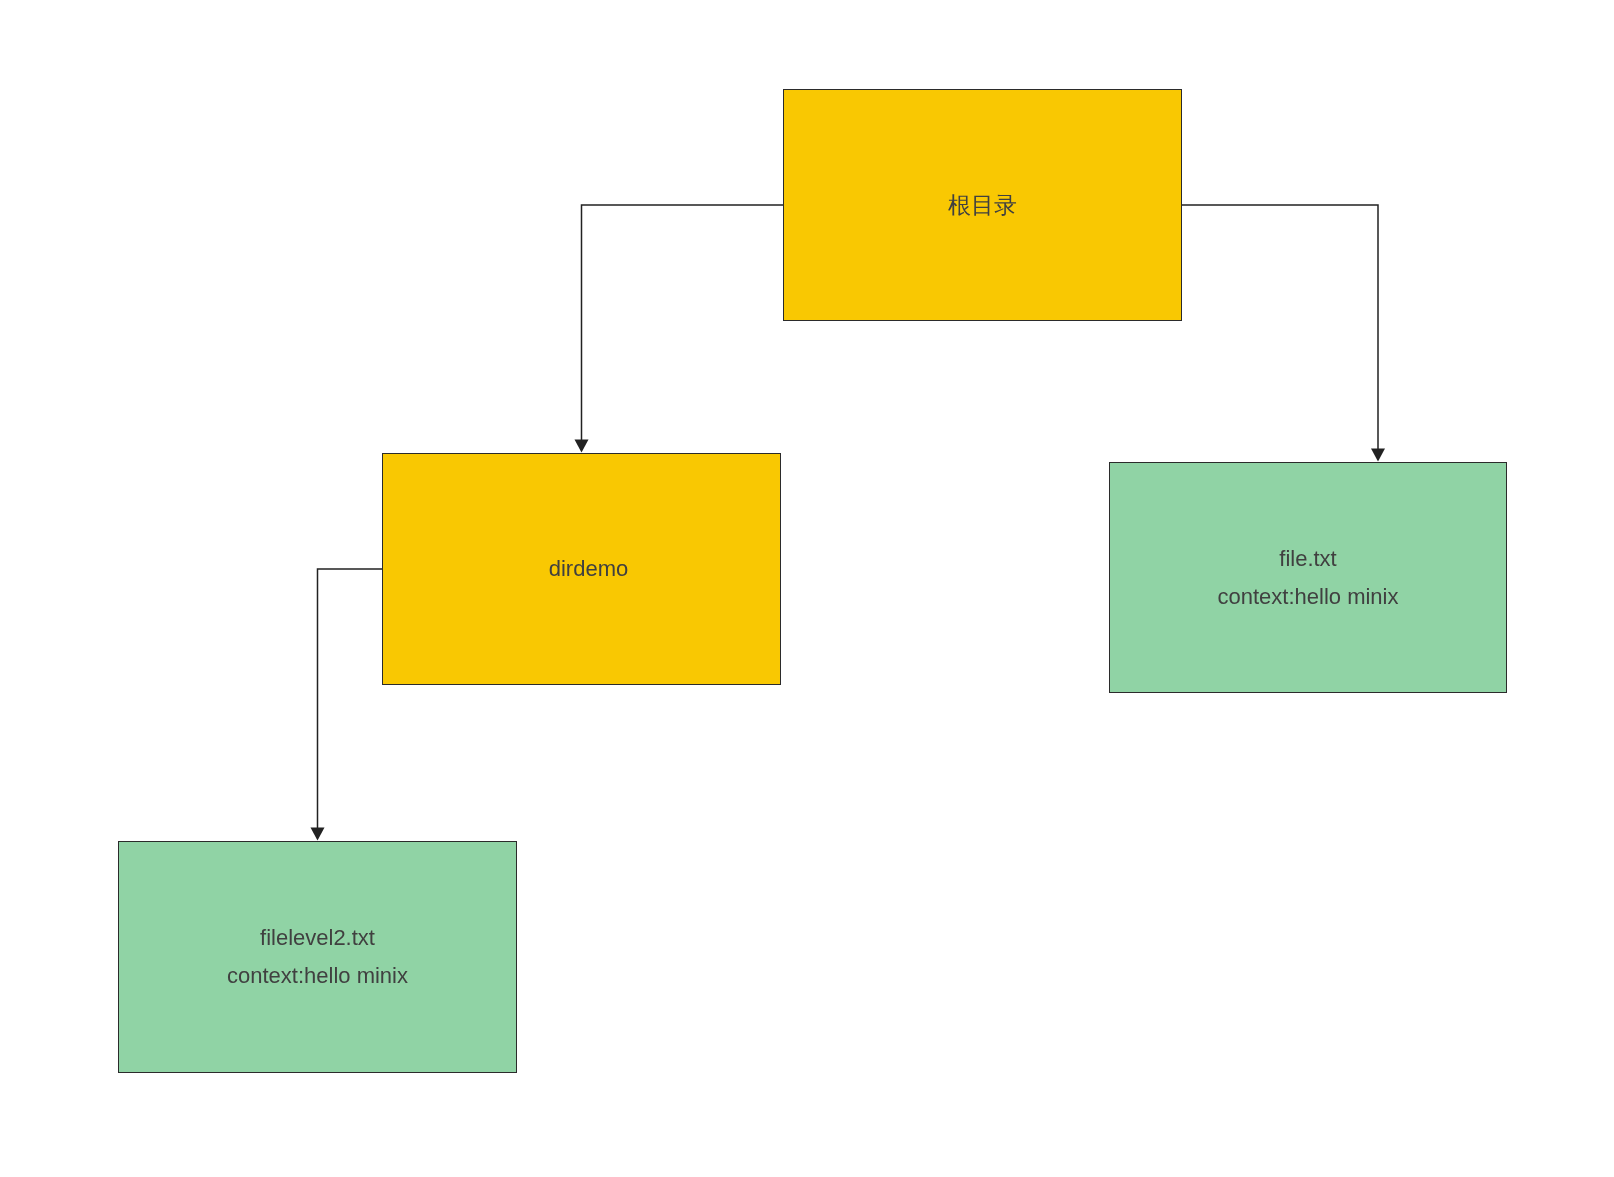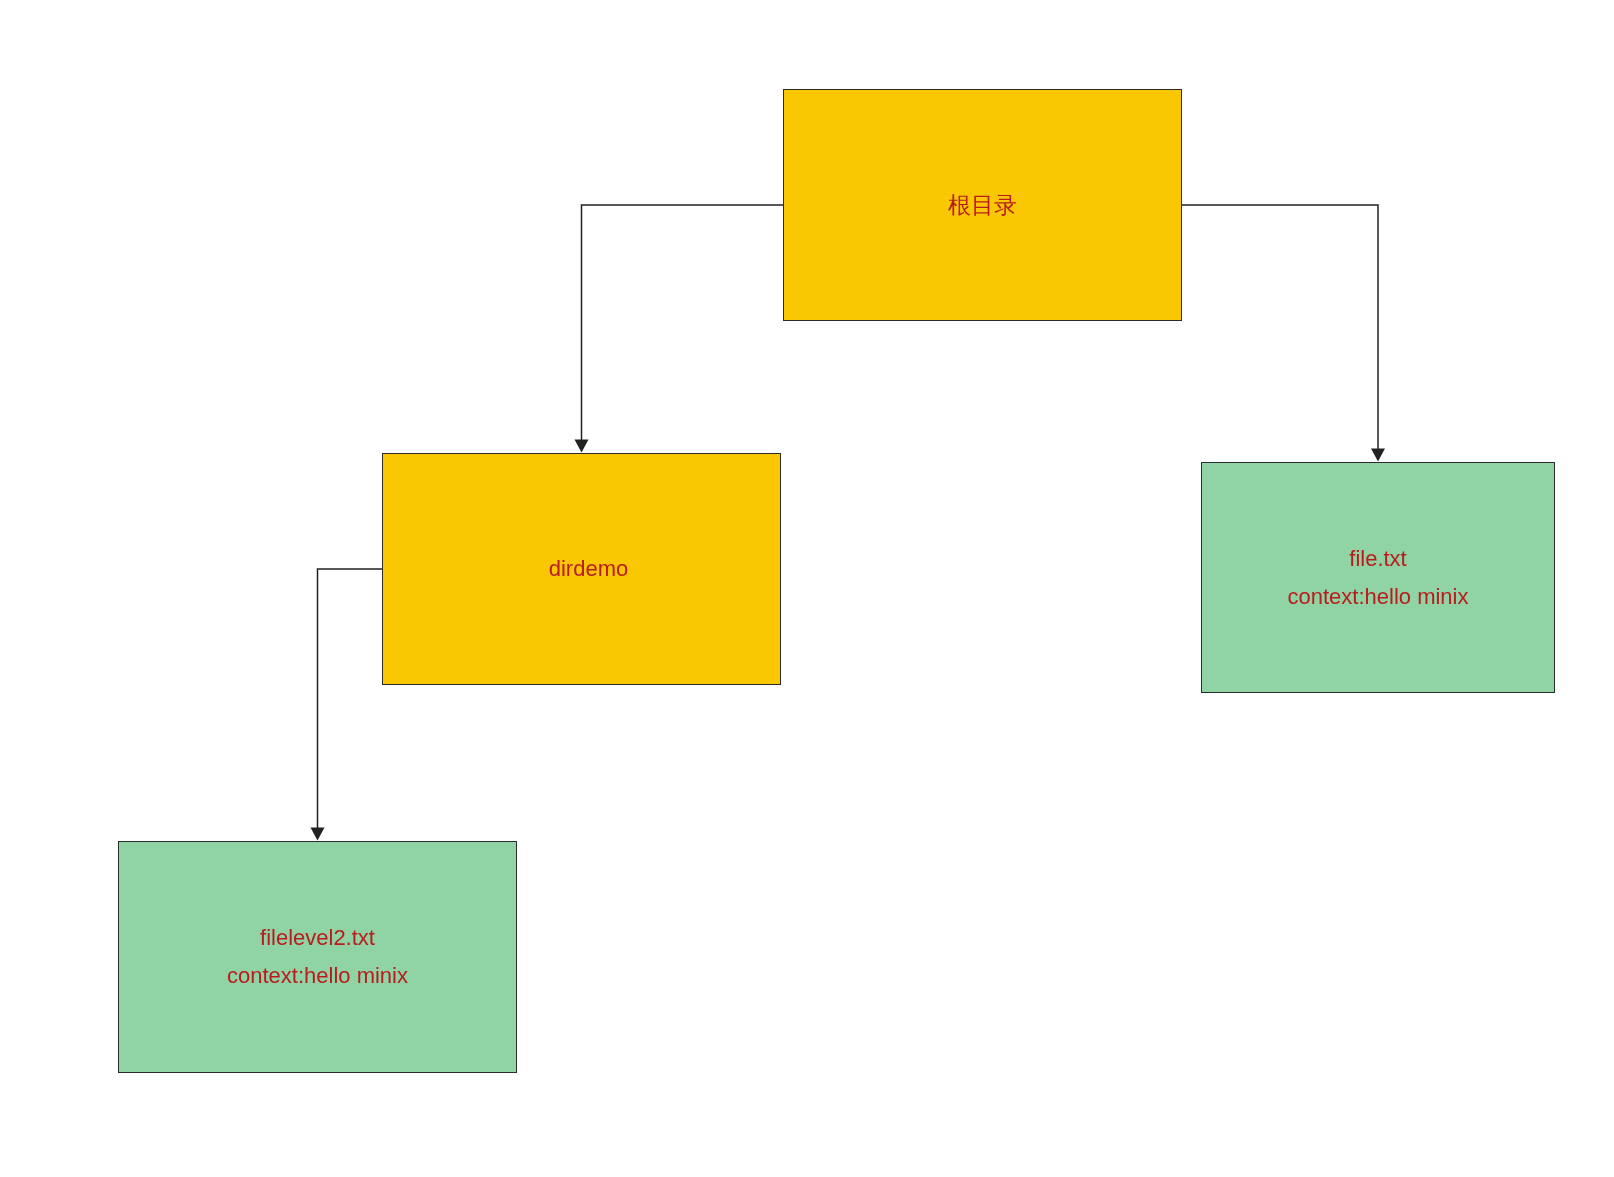--- a/index.html
+++ b/index.html
@@ -26,30 +26,30 @@
   }
   .node {
     position: absolute;
     box-sizing: border-box;
     border: 1.5px solid #2b2b2b;
     display: flex;
     flex-direction: column;
     align-items: center;
     justify-content: center;
     text-align: center;
-    color: #b91c1c;
+    color: #404040;
     font-size: 22px;
   }
   .node .line {
     line-height: 38px;
     white-space: nowrap;
   }
   .node-root { left: 783px; top: 89px;  width: 399px; height: 232px; font-size: 23px; }
   .node-dirdemo { left: 382px; top: 453px; width: 399px; height: 232px; padding-left: 14px; }
-  .node-file { left: 1201px; top: 462px; width: 354px; height: 231px; }
+  .node-file { left: 1109px; top: 462px; width: 398px; height: 231px; }
   .node-filelevel2 { left: 118px; top: 841px; width: 399px; height: 232px; }
 </style>
 </head>
 <body>
 
 <div class="canvas">
 
   <svg class="connectors" width="1614" height="1177" viewBox="0 0 1614 1177">
 
     <g>

